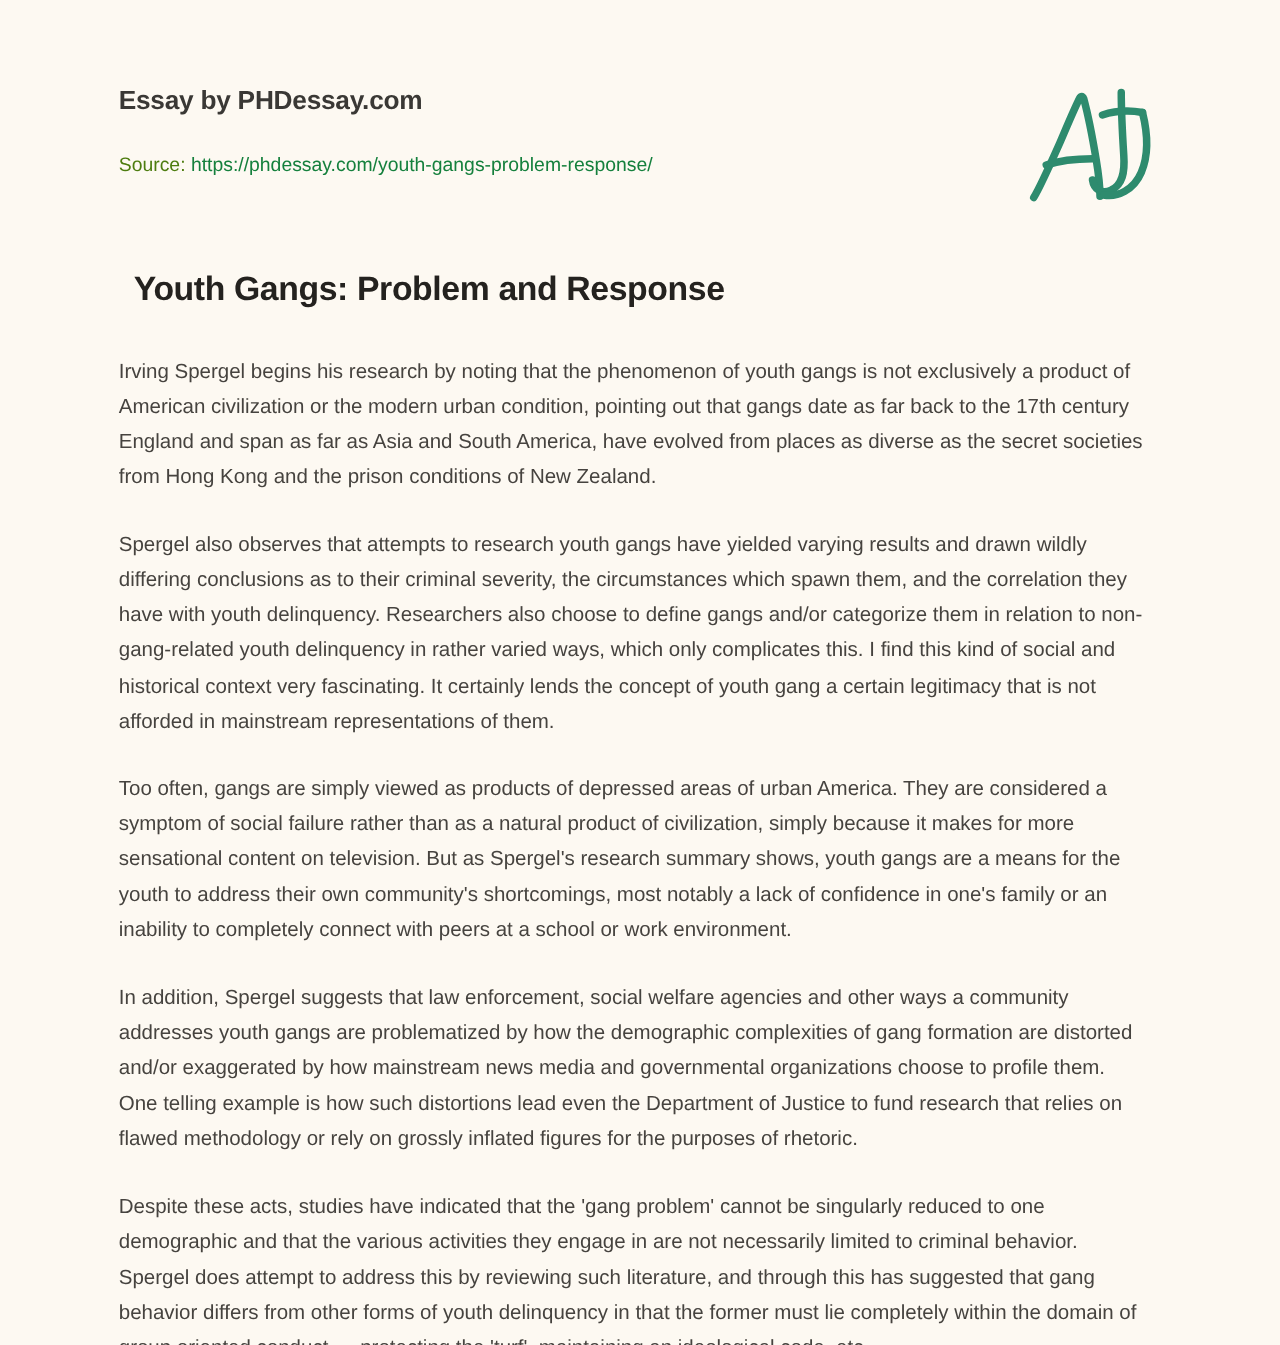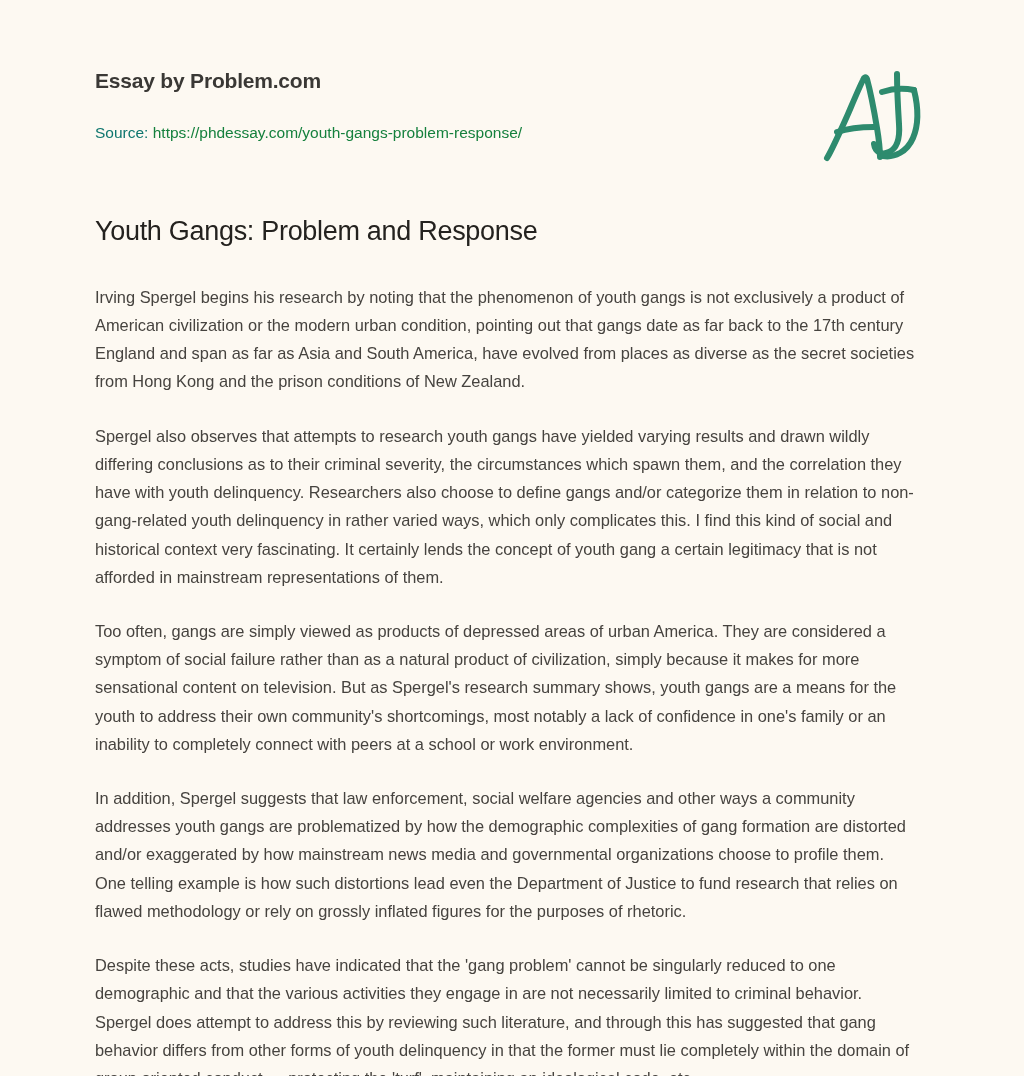--- a/index.html
+++ b/index.html
@@ -47,21 +47,21 @@
   .source-line {
     position: absolute;
     left: 95px;
     top: 124px;
     font-size: 15.5px;
     color: #7b7873;
     white-space: nowrap;
   }
 
   .source-label {
-    color: #0f766e;
+    color: #4d7c0f;
   }
 
   .source-url {
     color: #15803d;
     text-decoration: none;
   }
 
   
   .logo {
     position: absolute;
@@ -79,25 +79,25 @@
   
   .article {
     position: absolute;
     left: 95px;
     top: 215px;
     width: 838px;
   }
 
   .article-title {
     font-size: 27px;
-    font-weight: normal;
+    font-weight: bold;
     line-height: 1.25;
     color: #24221f;
     letter-spacing: -0.3px;
-    margin: 0 0 34px 0;
+    margin: 0 0 34px 12px;
   }
 
   .article-body p {
     margin: 0 16px 26px 0;
     font-size: 16.4px;
     line-height: 1.72;
     color: #46433f;
     text-align: left;
   }
 
@@ -105,21 +105,21 @@
     margin-bottom: 0;
   }
 </style>
 </head>
 <body>
 
 <div class="page">
 
   <div class="header">
 
-    <div class="brand-title">Essay by Problem.com</div>
+    <div class="brand-title">Essay by PHDessay.com</div>
 
     <div class="source-line">
       <span class="source-label">Source: </span><a class="source-url" href="#">https://phdessay.com/youth-gangs-problem-response/</a>
     </div>
 
     <div class="logo">
       <svg viewBox="0 0 108 100" xmlns="http://www.w3.org/2000/svg" fill="none" stroke="#2e8b6e" stroke-linecap="round" stroke-linejoin="round">
 
         <path d="M9 92 C14 84 22 66 30 48 C36 34 41 22 45 14 C46 11 48 10 49 13 C52 24 56 44 59 62 C61 74 62 84 62 91" stroke-width="6"></path>
 

